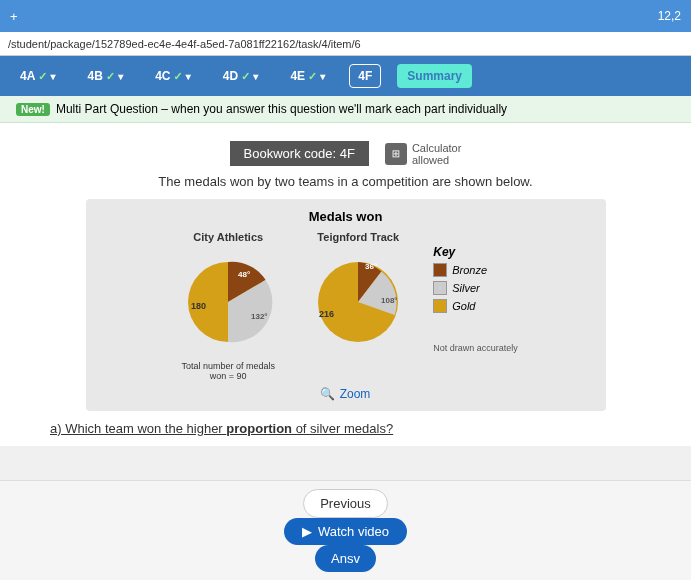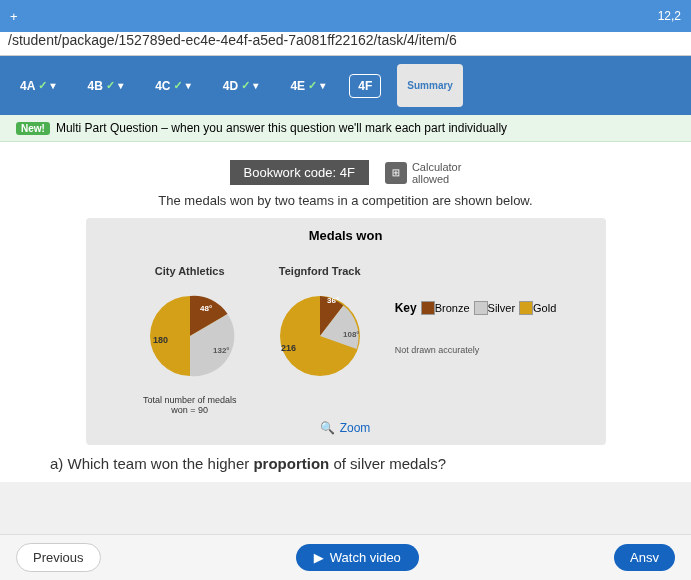--- a/index.html
+++ b/index.html
@@ -16,23 +16,23 @@
       height: 32px;
       display: flex;
       align-items: center;
       justify-content: space-between;
       padding: 0 10px;
     }
     .url-bar {
       background: #fff;
       height: 24px;
       display: flex;
-      align-items: flex-start;
-      padding: 0 8px;
-      font-size: 14px;
+      align-items: center;
+      padding: 8px 8px;
+      font-size: 11px;
       color: #333;
       border-bottom: 1px solid #ccc;
     }
     .tab-bar {
       background: #3a7abf;
       display: flex;
       align-items: center;
       padding: 8px 12px;
       gap: 16px;
     }
@@ -53,24 +53,24 @@
     .tab-item.active {
       background: #3a7abf;
       border: 1px solid #fff;
     }
     .tab-item .check {
       color: #90ee90;
       font-size: 11px;
     }
     .tab-summary {
       color: #3a7abf;
-      background: #e5e5e5;
+      background: #5eead4;
       border-radius: 4px;
-      padding: 16px 10px;
-      font-size: 10px;
+      padding: 5px 10px;
+      font-size: 12px;
       font-weight: bold;
       cursor: pointer;
     }
     .notice-bar {
       background: #e8f5e9;
       padding: 6px 16px;
       display: flex;
       align-items: center;
       gap: 6px;
       font-size: 12px;
@@ -130,21 +130,21 @@
       background: #e8e8e8;
       border-radius: 4px;
       padding: 10px;
       margin: 0 auto;
       max-width: 520px;
     }
     .chart-title {
       text-align: center;
       font-weight: bold;
       font-size: 13px;
-      margin-bottom: 22px;
+      margin-bottom: 7px;
     }
     .charts-row {
       display: flex;
       align-items: flex-start;
       gap: 20px;
       justify-content: center;
     }
     .pie-container {
       display: flex;
       flex-direction: column;
@@ -162,68 +162,72 @@
       height: 110px;
     }
     .pie-caption {
       font-size: 9px;
       text-align: center;
       color: #333;
       max-width: 110px;
     }
     .key-section {
       display: flex;
-      flex-direction: row;
+      flex-direction: column;
       gap: 4px;
-      margin-top: 36px;
+      margin-top: 14px;
+      font-style: italic;
     }
     .key-title {
       font-size: 12px;
       font-weight: bold;
     }
     .key-item {
       display: flex;
       align-items: center;
+      gap: 5px;
       font-size: 11px;
     }
     .key-swatch {
       width: 14px;
       height: 14px;
       border: 1px solid #999;
     }
     .zoom-link {
       display: flex;
       align-items: center;
       gap: 4px;
       color: #1565c0;
       font-size: 12px;
       cursor: pointer;
       margin-top: 6px;
       justify-content: center;
     }
     .question-prompt {
-      font-size: 15px;
+      font-size: 13px;
       color: #333;
       margin: 10px 20px 0;
       text-align: left;
       padding: 0 10px;
+      text-decoration: underline;
     }
     .question-prompt strong {
       font-weight: bold;
     }
     .bottom-bar {
       background: #f5f5f5;
       border-top: 1px solid #ddd;
       display: flex;
       align-items: center;
       justify-content: space-between;
       padding: 8px 16px;
       position: absolute;
       bottom: 0;
       width: 691px;
+      flex-direction: column;
     }
     .prev-btn {
       background: #fff;
       border: 1px solid #ccc;
       border-radius: 20px;
       padding: 6px 16px;
       font-size: 13px;
       cursor: pointer;
       color: #333;
     }

